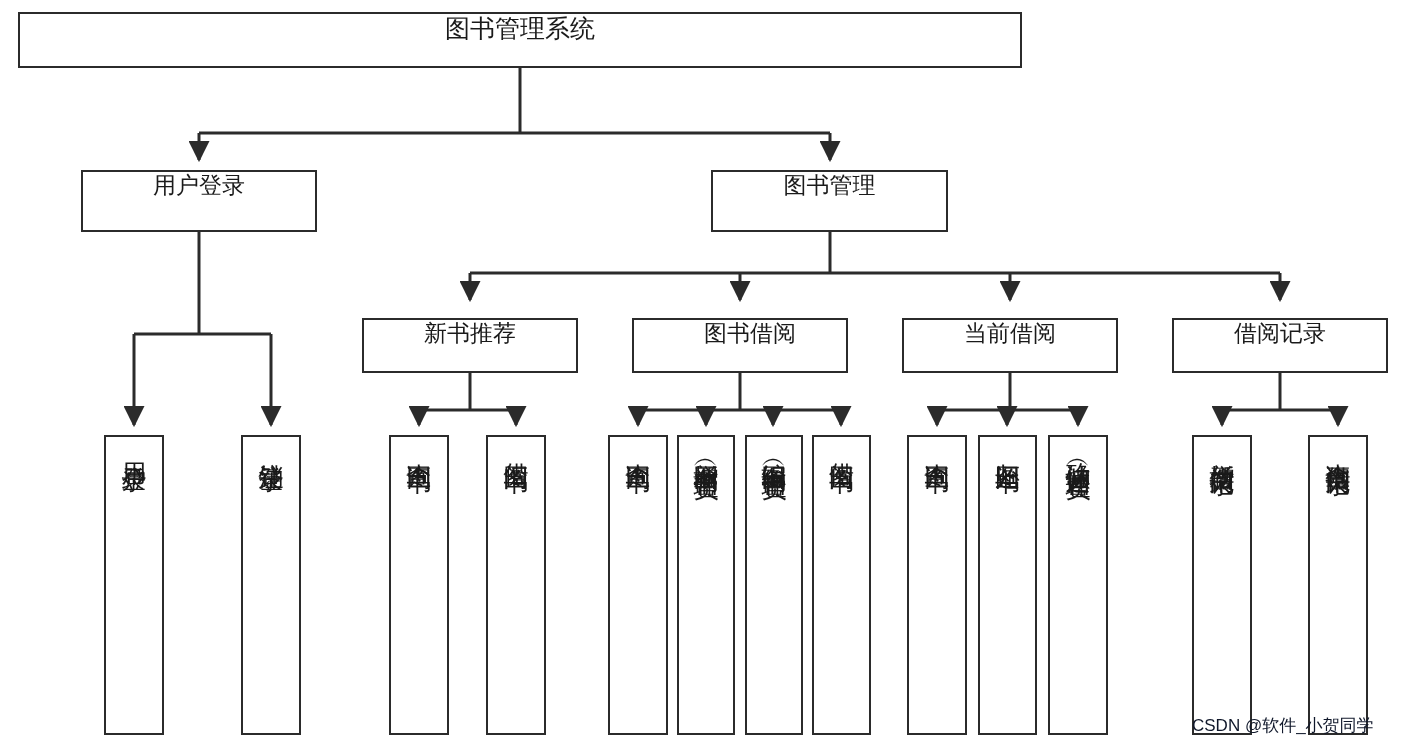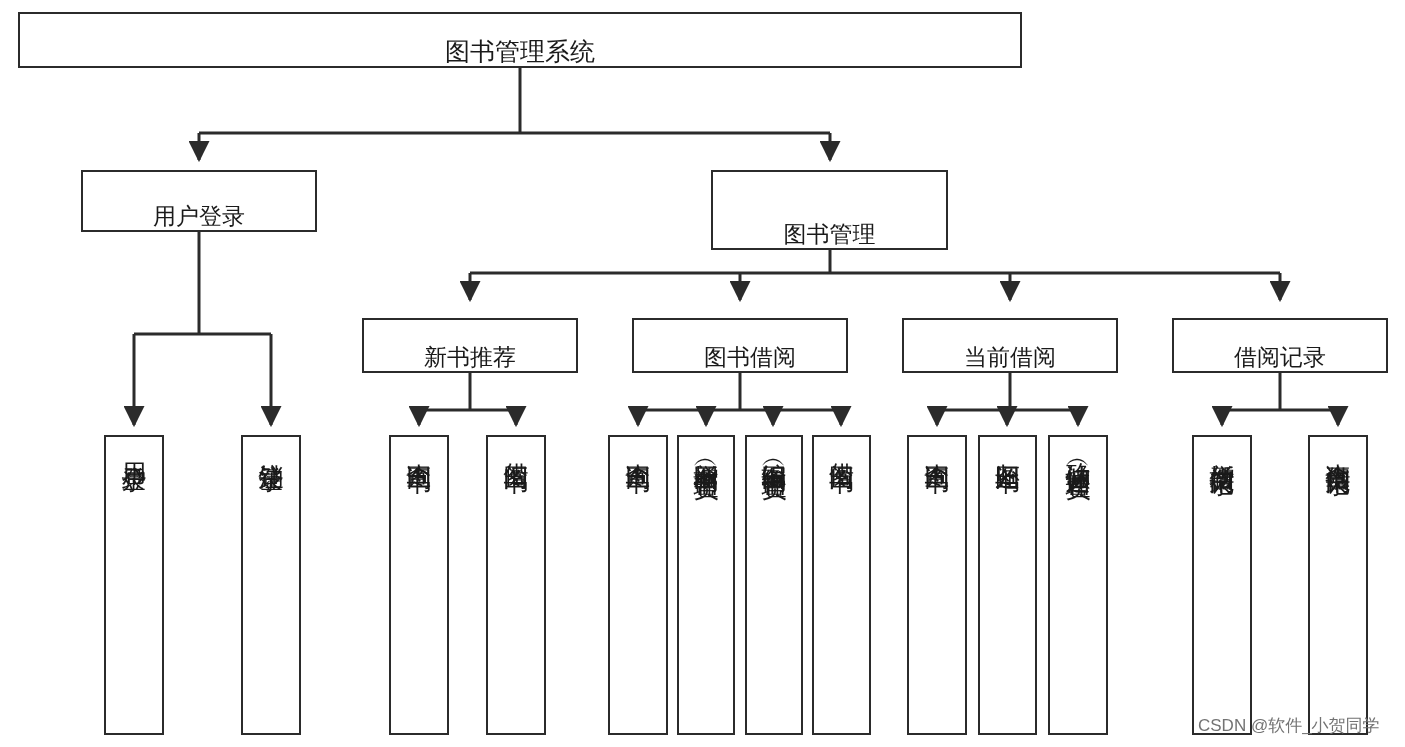--- a/index.html
+++ b/index.html
@@ -23,21 +23,21 @@
     width: 1405px;
     height: 747px;
     pointer-events: none;
   }
   .node {
     position: absolute;
     box-sizing: border-box;
     border: 2.5px solid #2b2b2b;
     background: #ffffff;
     display: flex;
-    align-items: flex-end;
+    align-items: flex-start;
     justify-content: center;
     color: #1a1a1a;
     z-index: 2;
   }
   .node .label {
     display: block;
     text-align: center;
     line-height: 1.18;
     white-space: nowrap;
   }
@@ -58,25 +58,24 @@
     line-height: 1;
     white-space: pre-wrap;
     max-height: 286px;
   }
   .node-leaf.tall .label { max-height: 288px; }
   #watermark {
     position: absolute;
     left: 1192px;
     top: 714px;
     font-size: 17px;
-    color: #737373;
+    color: #0f172a;
     font-family: "Liberation Sans", "DejaVu Sans", sans-serif;
     white-space: nowrap;
     z-index: 5;
-    margin-left: 6px;
   }
 </style>
 </head>
 <body>
 
 <div id="canvas">
 
   <svg id="edges" viewBox="0 0 1405 747" xmlns="http://www.w3.org/2000/svg">
     <defs>
       <marker id="arrow" viewBox="0 0 10 10" refX="9" refY="5" markerWidth="7" markerHeight="7" orient="auto-start-reverse">
@@ -128,21 +127,21 @@
   </svg>
 
   <div class="node node-root" style="left:18px; top:12px; width:1004px; height:56px;">
     <span class="label">图书管理系统</span>
   </div>
 
   <div class="node node-l2" style="left:81px; top:170px; width:236px; height:62px;">
     <span class="label">用户登录</span>
   </div>
 
-  <div class="node node-l2" style="left:711px; top:170px; width:237px; height:80px;">
+  <div class="node node-l2" style="left:711px; top:170px; width:237px; height:62px;">
     <span class="label">图书管理</span>
   </div>
 
   <div class="node node-l3" style="left:362px; top:318px; width:216px; height:55px;">
     <span class="label">新书推荐</span>
   </div>
 
   <div class="node node-l3" style="left:632px; top:318px; width:216px; height:55px;padding-left:20px;">
     <span class="label">图书借阅</span>
   </div>

